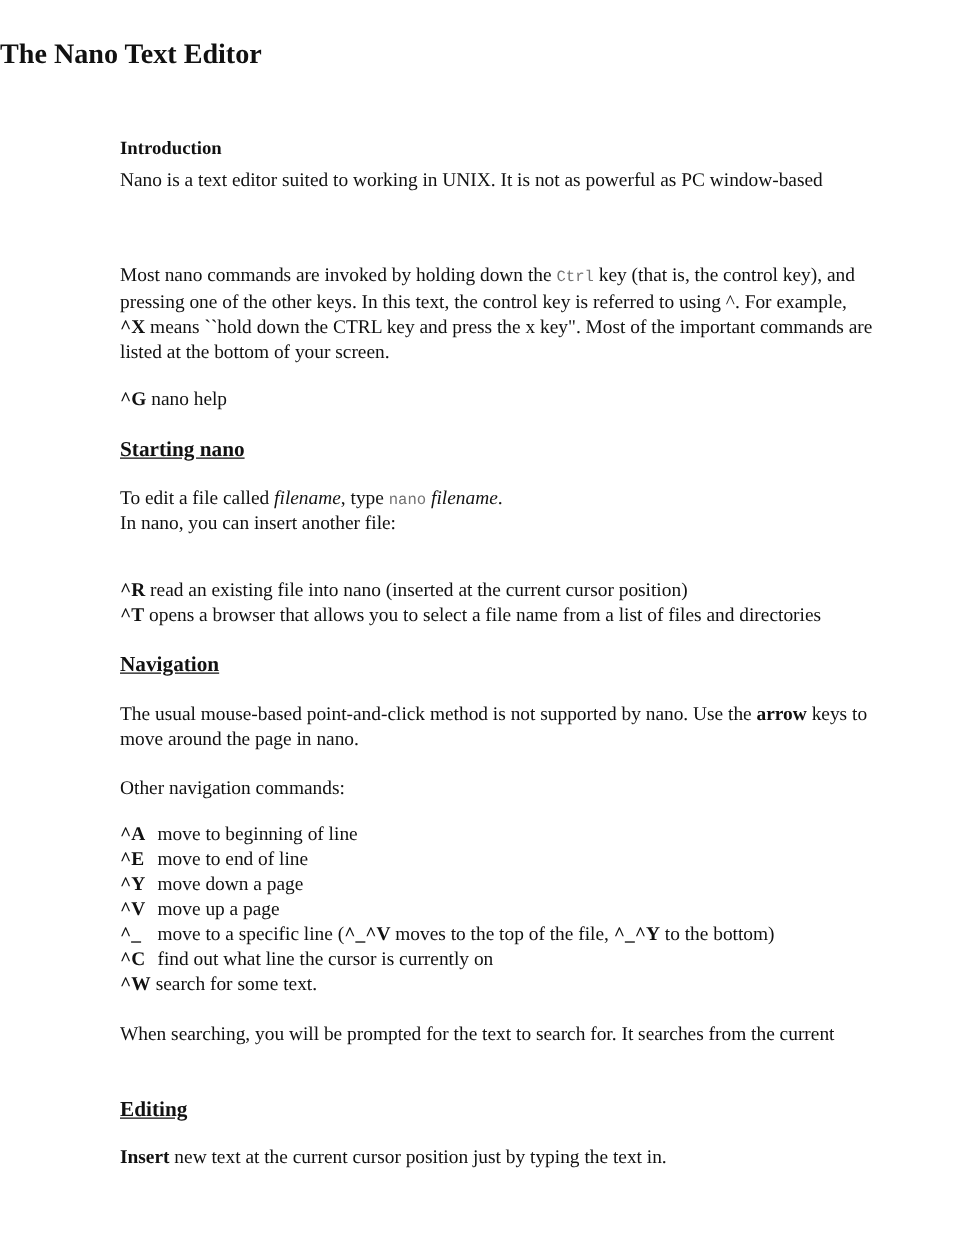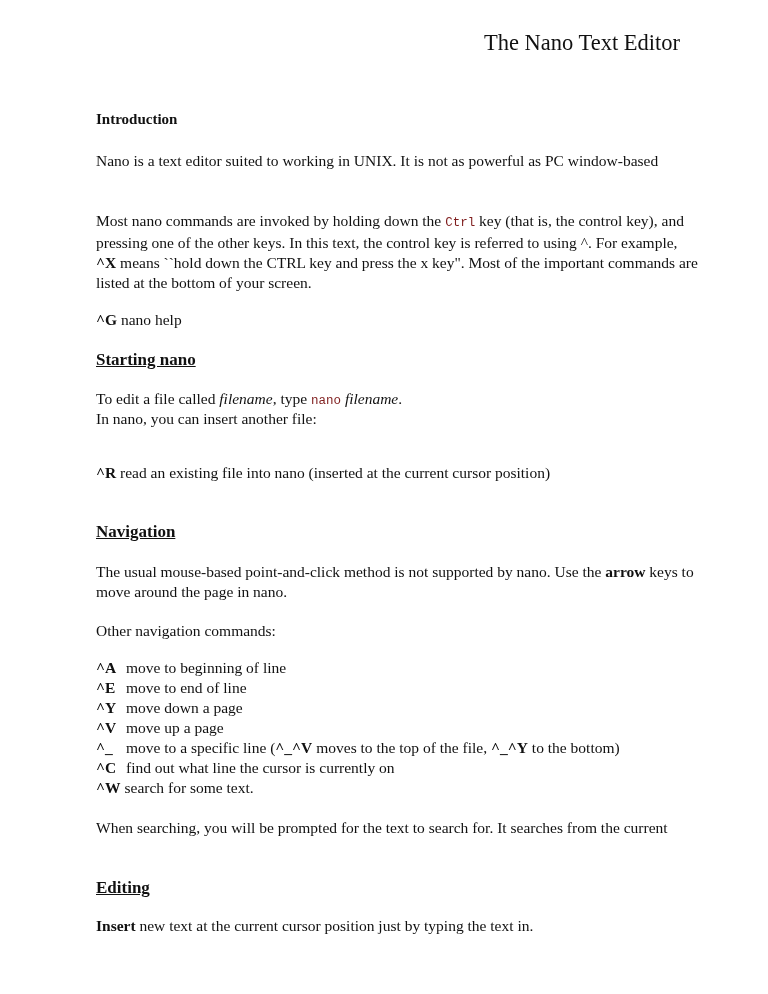--- a/index.html
+++ b/index.html
@@ -3,60 +3,61 @@
 <meta charset="utf-8">
 <style>
   html, body { margin: 0; padding: 0; background: #ffffff; }
   body {
     width: 768px; height: 994px; position: relative; overflow: hidden;
     font-family: "Liberation Serif", "DejaVu Serif", serif;
     color: #111111;
     font-size: 15.5px;
   }
   .abs { position: absolute; white-space: nowrap; }
-  .title { left: 0; width: 680px; text-align: right; top: 30px; font-size: 22.5px; font-weight: normal; }
+  .title { left: 0; width: 680px; text-align: left; top: 30px; font-size: 22.5px; font-weight: bold; }
   .h-plain { left: 96px; font-size: 15px; font-weight: bold; }
   .h-ul { left: 96px; font-size: 17px; font-weight: bold; text-decoration: underline; text-align: right; }
   .p { left: 96px; line-height: 20px; }
-  .mono { font-family: "Liberation Mono", "DejaVu Sans Mono", monospace; font-size: 12.5px; color: #7f1d1d; }
+  .mono { font-family: "Liberation Mono", "DejaVu Sans Mono", monospace; font-size: 12.5px; color: #737373; }
   b { font-weight: bold; }
   .cmd-row { left: 96px; height: 20px; line-height: 20px; }
   .cmd-key { display: inline-block; width: 30px; font-weight: bold; }
   .cmd-key.tight { width: auto; margin-right: 4px; }
 </style>
 </head>
 <body>
 
 <div>
 
   <div class="abs title">The Nano Text Editor</div>
 
   <div class="abs h-plain" style="top:111px;">Introduction</div>
 
-  <div class="abs p" style="top:151px;">
+  <div class="abs p" style="top:135px;">
     <div>Nano is a text editor suited to working in UNIX. It is not as powerful as PC window-based</div>
   </div>
 
   <div class="abs p" style="top:211px;">
     <div><span>Most nano commands are invoked by holding down the </span><span class="mono">Ctrl</span><span> key (that is, the control key), and</span></div>
     <div>pressing one of the other keys. In this text, the control key is referred to using ^. For example,</div>
     <div><b>^X</b><span> means ``hold down the CTRL key and press the x key". Most of the important commands are</span></div>
     <div>listed at the bottom of your screen.</div>
   </div>
 
   <div class="abs p" style="top:310px;"><b>^G</b><span> nano help</span></div>
 
   <div class="abs h-ul" style="top:350px;">Starting nano</div>
 
   <div class="abs p" style="top:389px;text-align:center;"><span>To edit a file called </span><i>filename</i><span>, type </span><span class="mono">nano</span><i> filename</i><span>.</span></div>
 
   <div class="abs p" style="top:409px;text-align:right;">In nano, you can insert another file:</div>
 
   <div class="abs p" style="top:463px;">
     <div><b>^R</b><span> read an existing file into nano (inserted at the current cursor position)</span></div>
+    <div><b>^T</b><span> opens a browser that allows you to select a file name from a list of files and directories</span></div>
   </div>
 
   <div class="abs h-ul" style="top:522px;">Navigation</div>
 
   <div class="abs p" style="top:562px;">
     <div><span>The usual mouse-based point-and-click method is not supported by nano. Use the </span><b>arrow</b><span> keys to</span></div>
     <div>move around the page in nano.</div>
   </div>
 
   <div class="abs p" style="top:621px;">Other navigation commands:</div>

